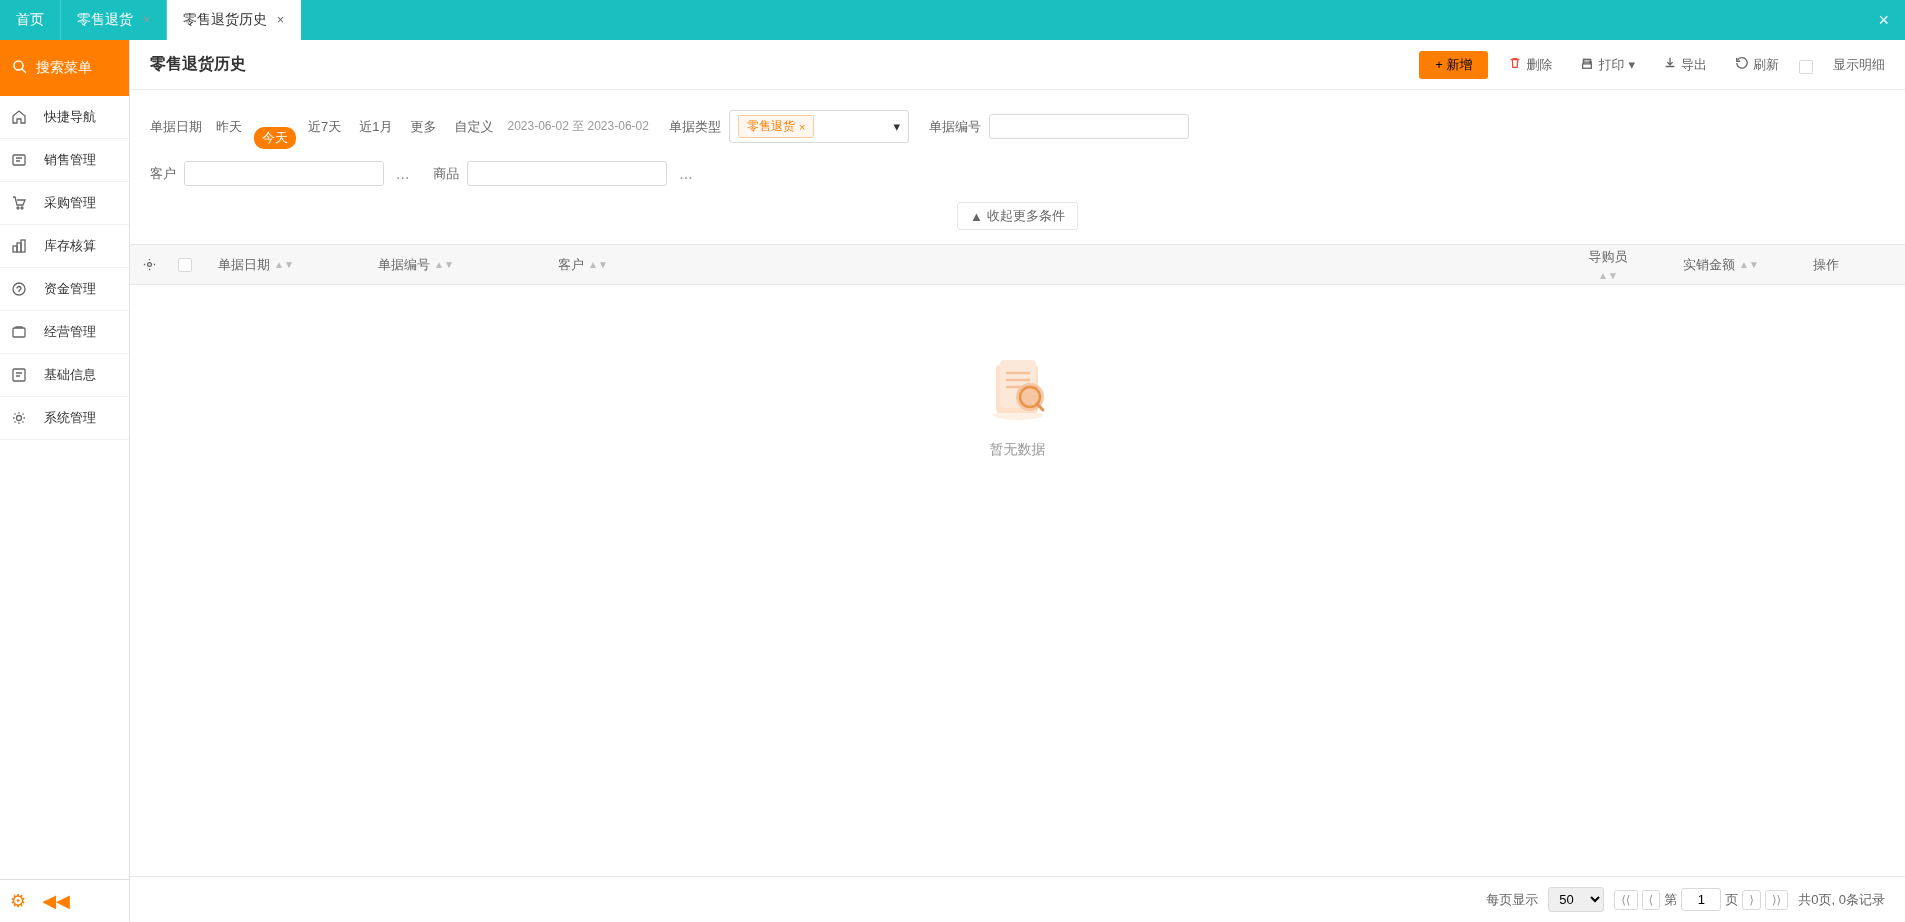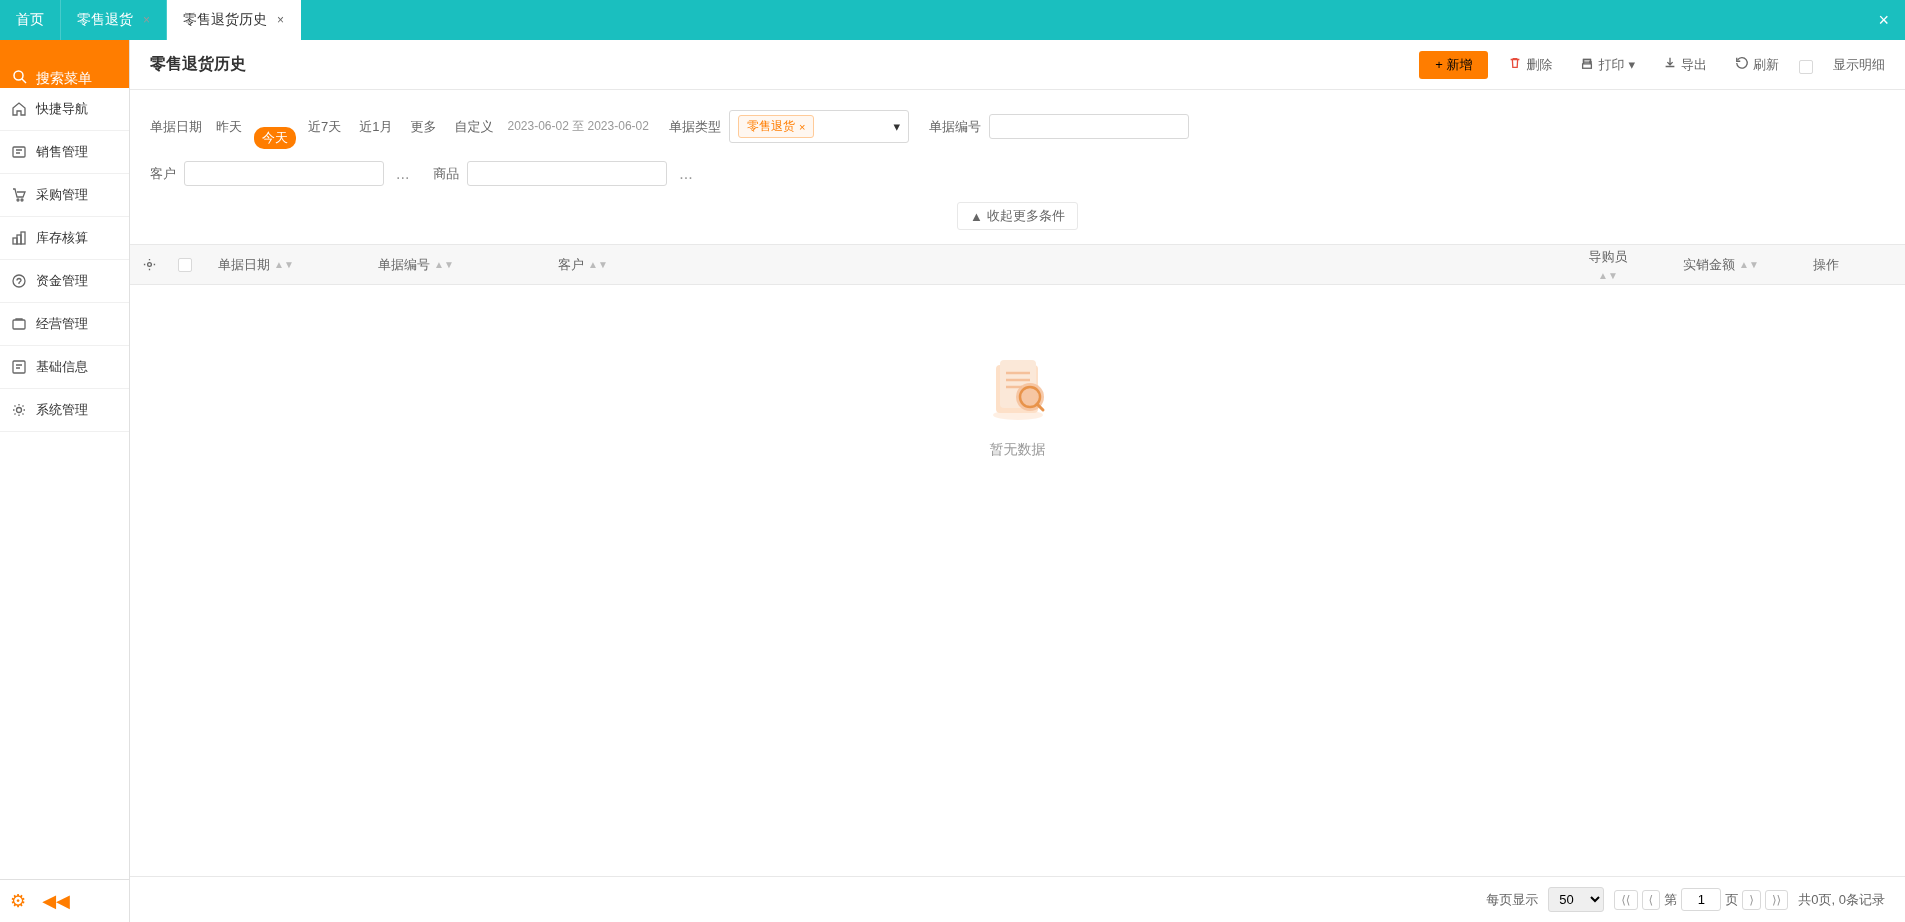--- a/index.html
+++ b/index.html
@@ -21,26 +21,26 @@
 
     
     .main-layout { display: flex; flex: 1; overflow: hidden; }
 
     
     .sidebar {
       width: 130px; background: #fff; display: flex; flex-direction: column; border-right: 1px solid #e0e0e0;
       flex-shrink: 0;
     }
     .sidebar-search {
-      display: flex; align-items: flex-end; background: #ff7d00; color: #fff; padding: 0 12px; height: 48px;
+      display: flex; align-items: center; background: #ff7d00; color: #fff; padding: 0 12px; height: 56px;
       font-size: 14px; gap: 8px; cursor: pointer; flex-shrink: 0;
     }
     .sidebar-item {
       display: flex; align-items: center; padding: 12px 10px; font-size: 13px; color: #333; cursor: pointer;
-      gap: 8px; border-bottom: 1px solid #f0f0f0;
+      gap: 16px; border-bottom: 1px solid #f0f0f0;
     }
     .sidebar-item-icon { width: 18px; height: 18px; display: flex; align-items: center; justify-content: center; color: #666; font-size: 15px; }
     .sidebar-bottom { margin-top: auto; display: flex; align-items: center; padding: 10px; gap: 16px; border-top: 1px solid #e0e0e0; }
     .sidebar-bottom-icon { color: #ff7d00; font-size: 18px; cursor: pointer; }
 
     
     .content { flex: 1; display: flex; flex-direction: column; overflow: hidden; background: #f5f5f5; }
 
     
     .page-header {

